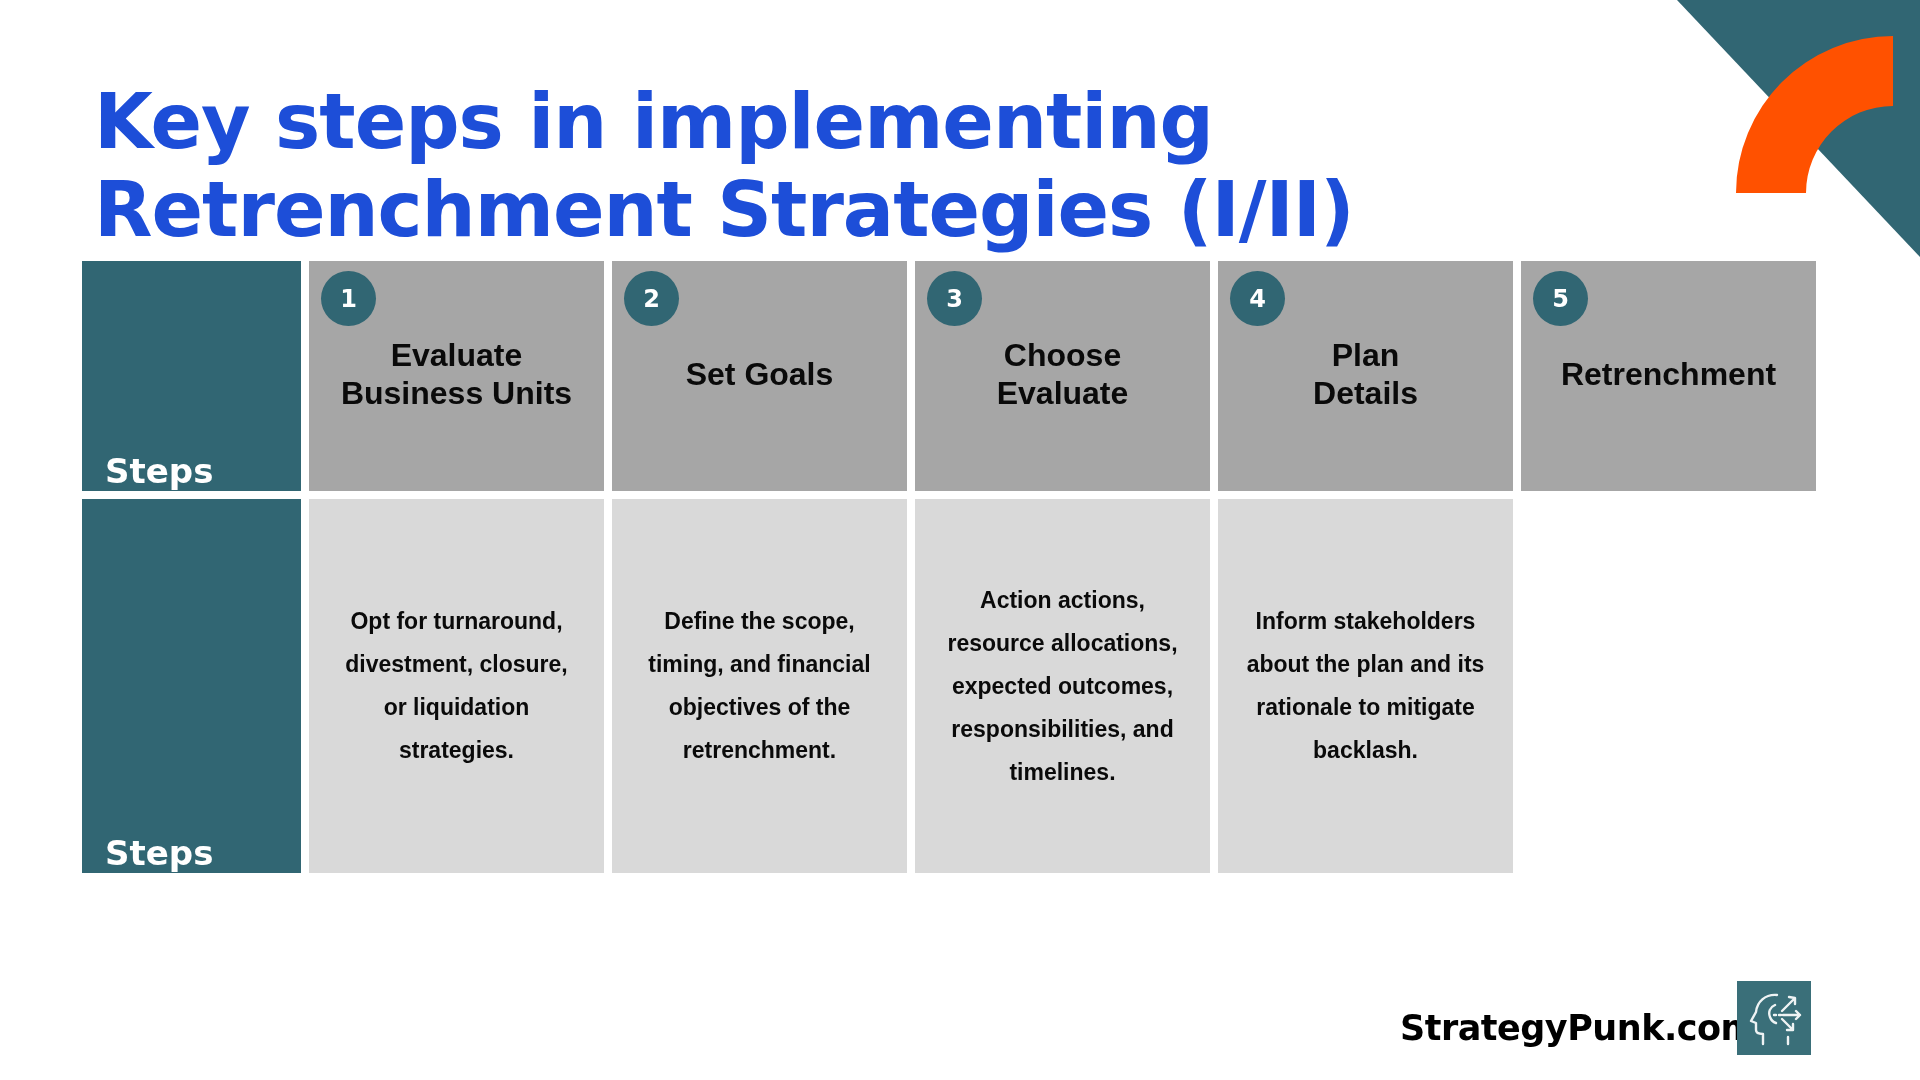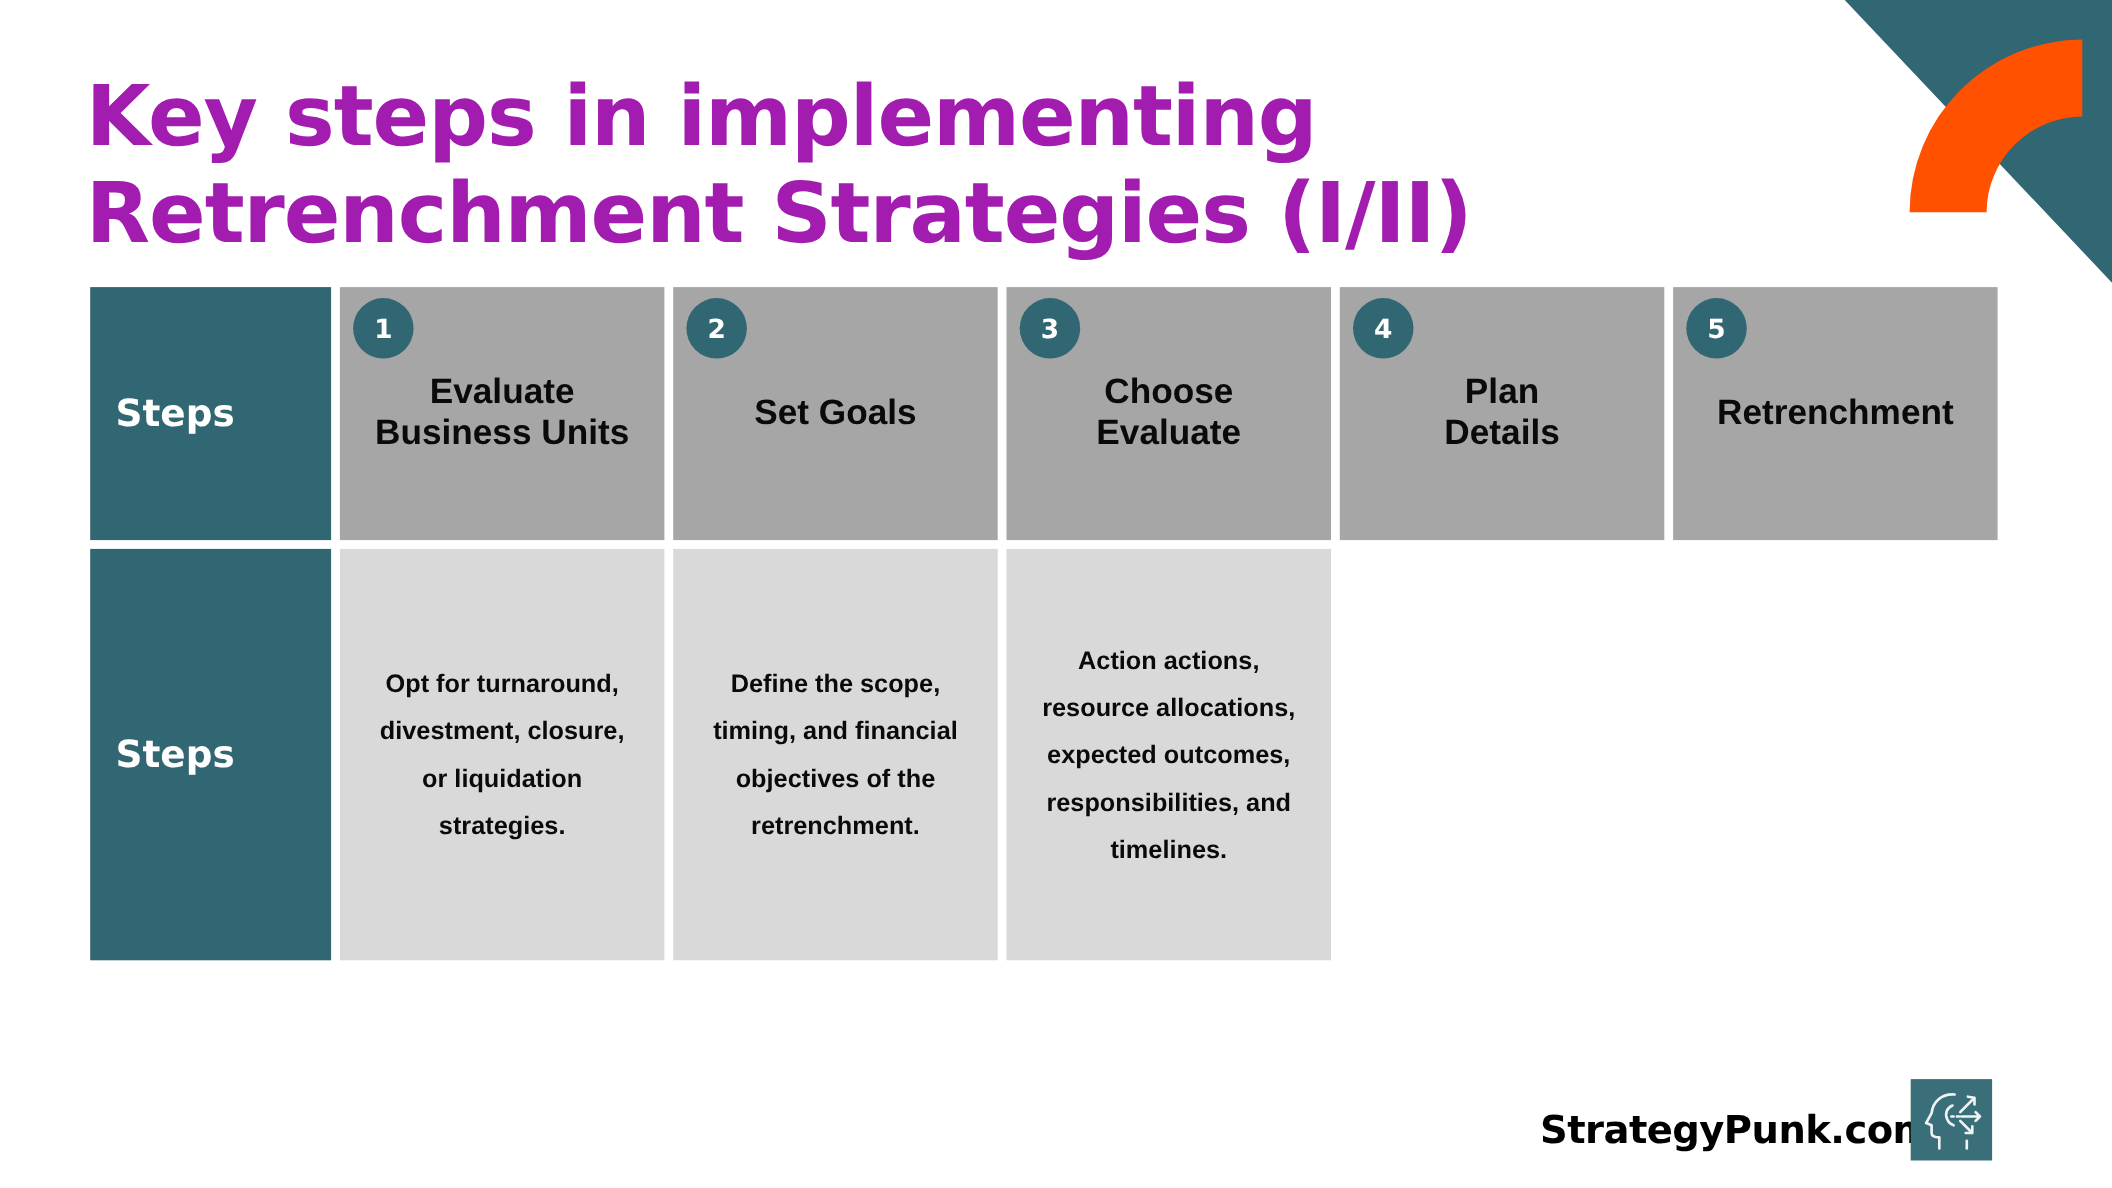--- a/index.html
+++ b/index.html
@@ -6,33 +6,33 @@
   body {
     width: 1920px; height: 1080px; position: relative; overflow: hidden;
     background: #ffffff;
     font-family: "Liberation Sans", "DejaVu Sans", sans-serif;
     color: #0a0a0a;
   }
   .deco { position: absolute; left: 0; top: 0; width: 1920px; height: 300px; pointer-events: none; }
   .title {
     position: absolute; left: 78px; top: 62px; width: 1600px;
     font-family: "DejaVu Sans", sans-serif; font-weight: bold;
-    font-size: 76px; line-height: 88px; letter-spacing: -1px; color: #a21caf;
-    margin: 0;
+    font-size: 76px; line-height: 88px; letter-spacing: -1px; color: #1d4ed8;
+    margin: 16px;
   }
   .table {
     position: absolute; left: 82px; top: 261px;
     display: grid;
     grid-template-columns: 219px repeat(5, 295px);
     grid-template-rows: 230px 374px;
     column-gap: 8px; row-gap: 8px;
   }
   .label-cell {
     background: #316673; color: #ffffff;
-    display: flex; align-items: center; padding-left: 23px;
+    display: flex; align-items: flex-end; padding-left: 23px;
     font-family: "DejaVu Sans", sans-serif; font-weight: bold; font-size: 34px;
   }
   .step-cell {
     background: #a6a6a6; position: relative;
     display: flex; align-items: center; justify-content: center; text-align: center;
   }
   .step-num {
     position: absolute; left: 12px; top: 10px; width: 55px; height: 55px; border-radius: 50%;
     background: #316673; color: #fff;
     display: flex; align-items: center; justify-content: center;
@@ -118,20 +118,26 @@
 objectives of the
 retrenchment.</div>
   </div>
   <div class="action-cell">
     <div class="action-text">Action actions,
 resource allocations,
 expected outcomes,
 responsibilities, and
 timelines.</div>
   </div>
+  <div class="action-cell">
+    <div class="action-text">Inform stakeholders
+about the plan and its
+rationale to mitigate
+backlash.</div>
+  </div>
 </div>
 
 <div class="brand">StrategyPunk.com</div>
 
 <div class="logo">
   <svg width="74" height="74" viewBox="0 0 74 74">
     <g fill="none" stroke="#eef3f4" stroke-width="2.4" stroke-linecap="round" stroke-linejoin="round">
 
       <path d="M40 14 C28 13 20 21 19 31 L14 40 L19 42 L19 49 C19 52 22 53 26 53 L26 63"></path>
 

